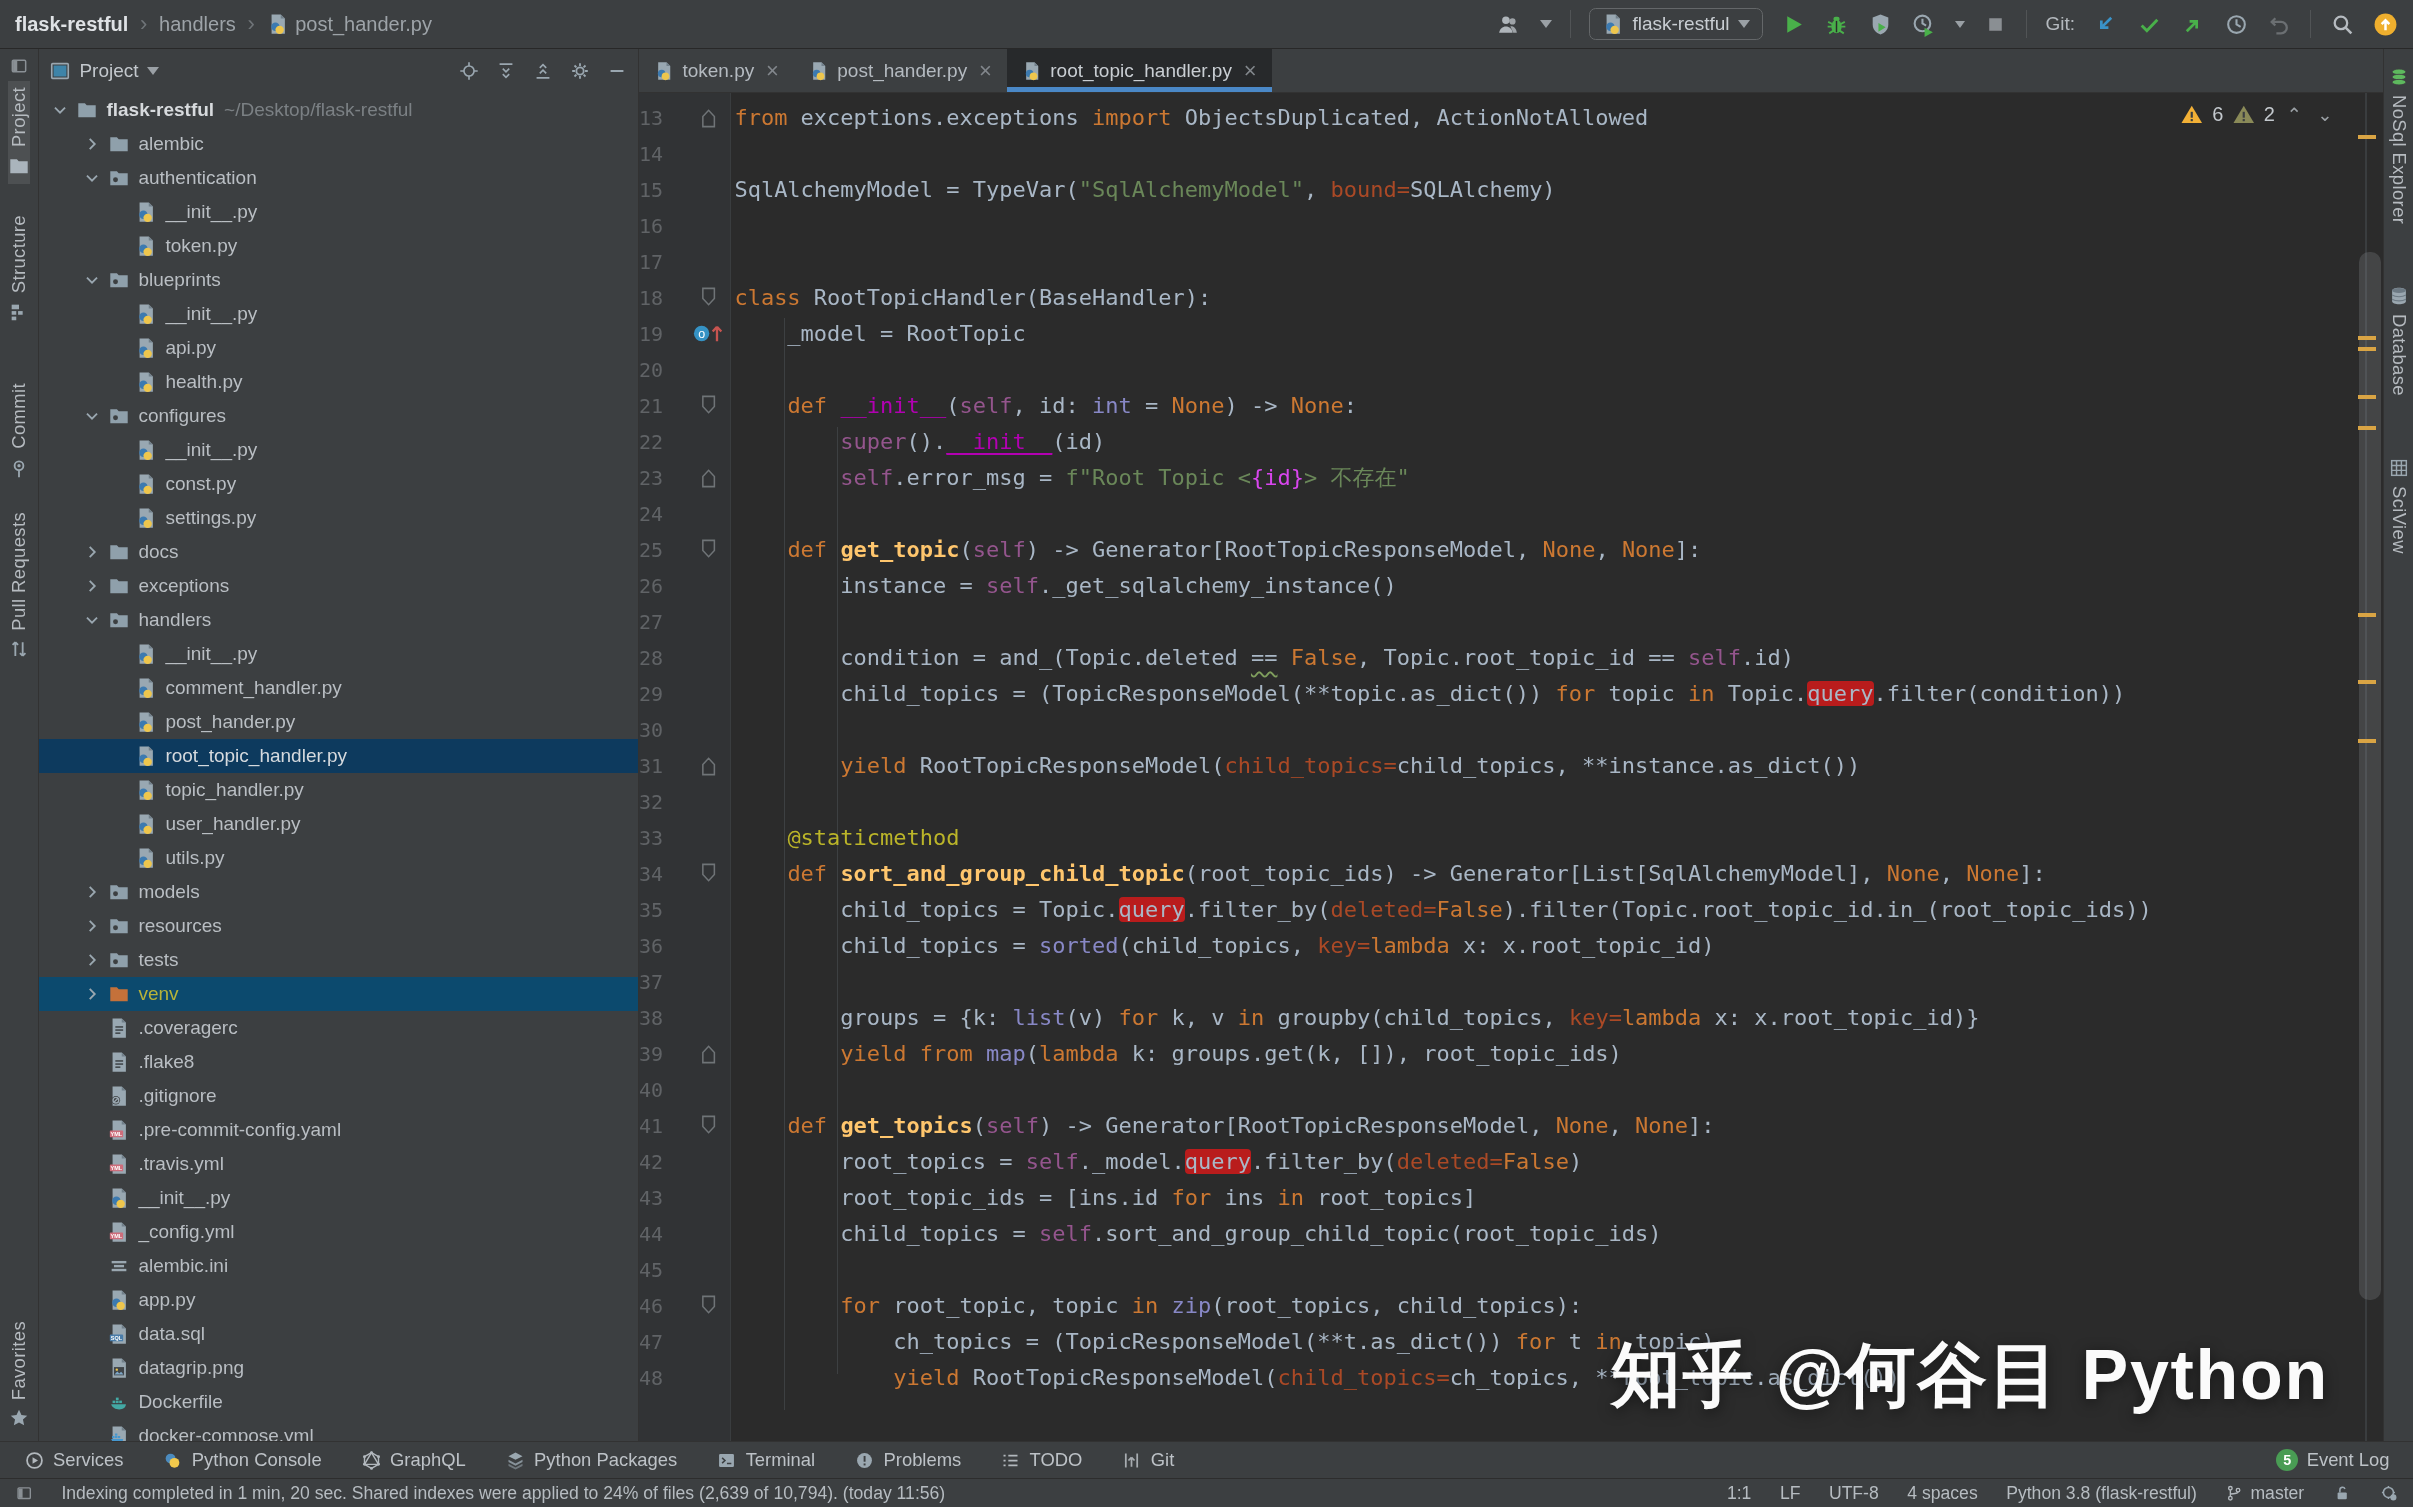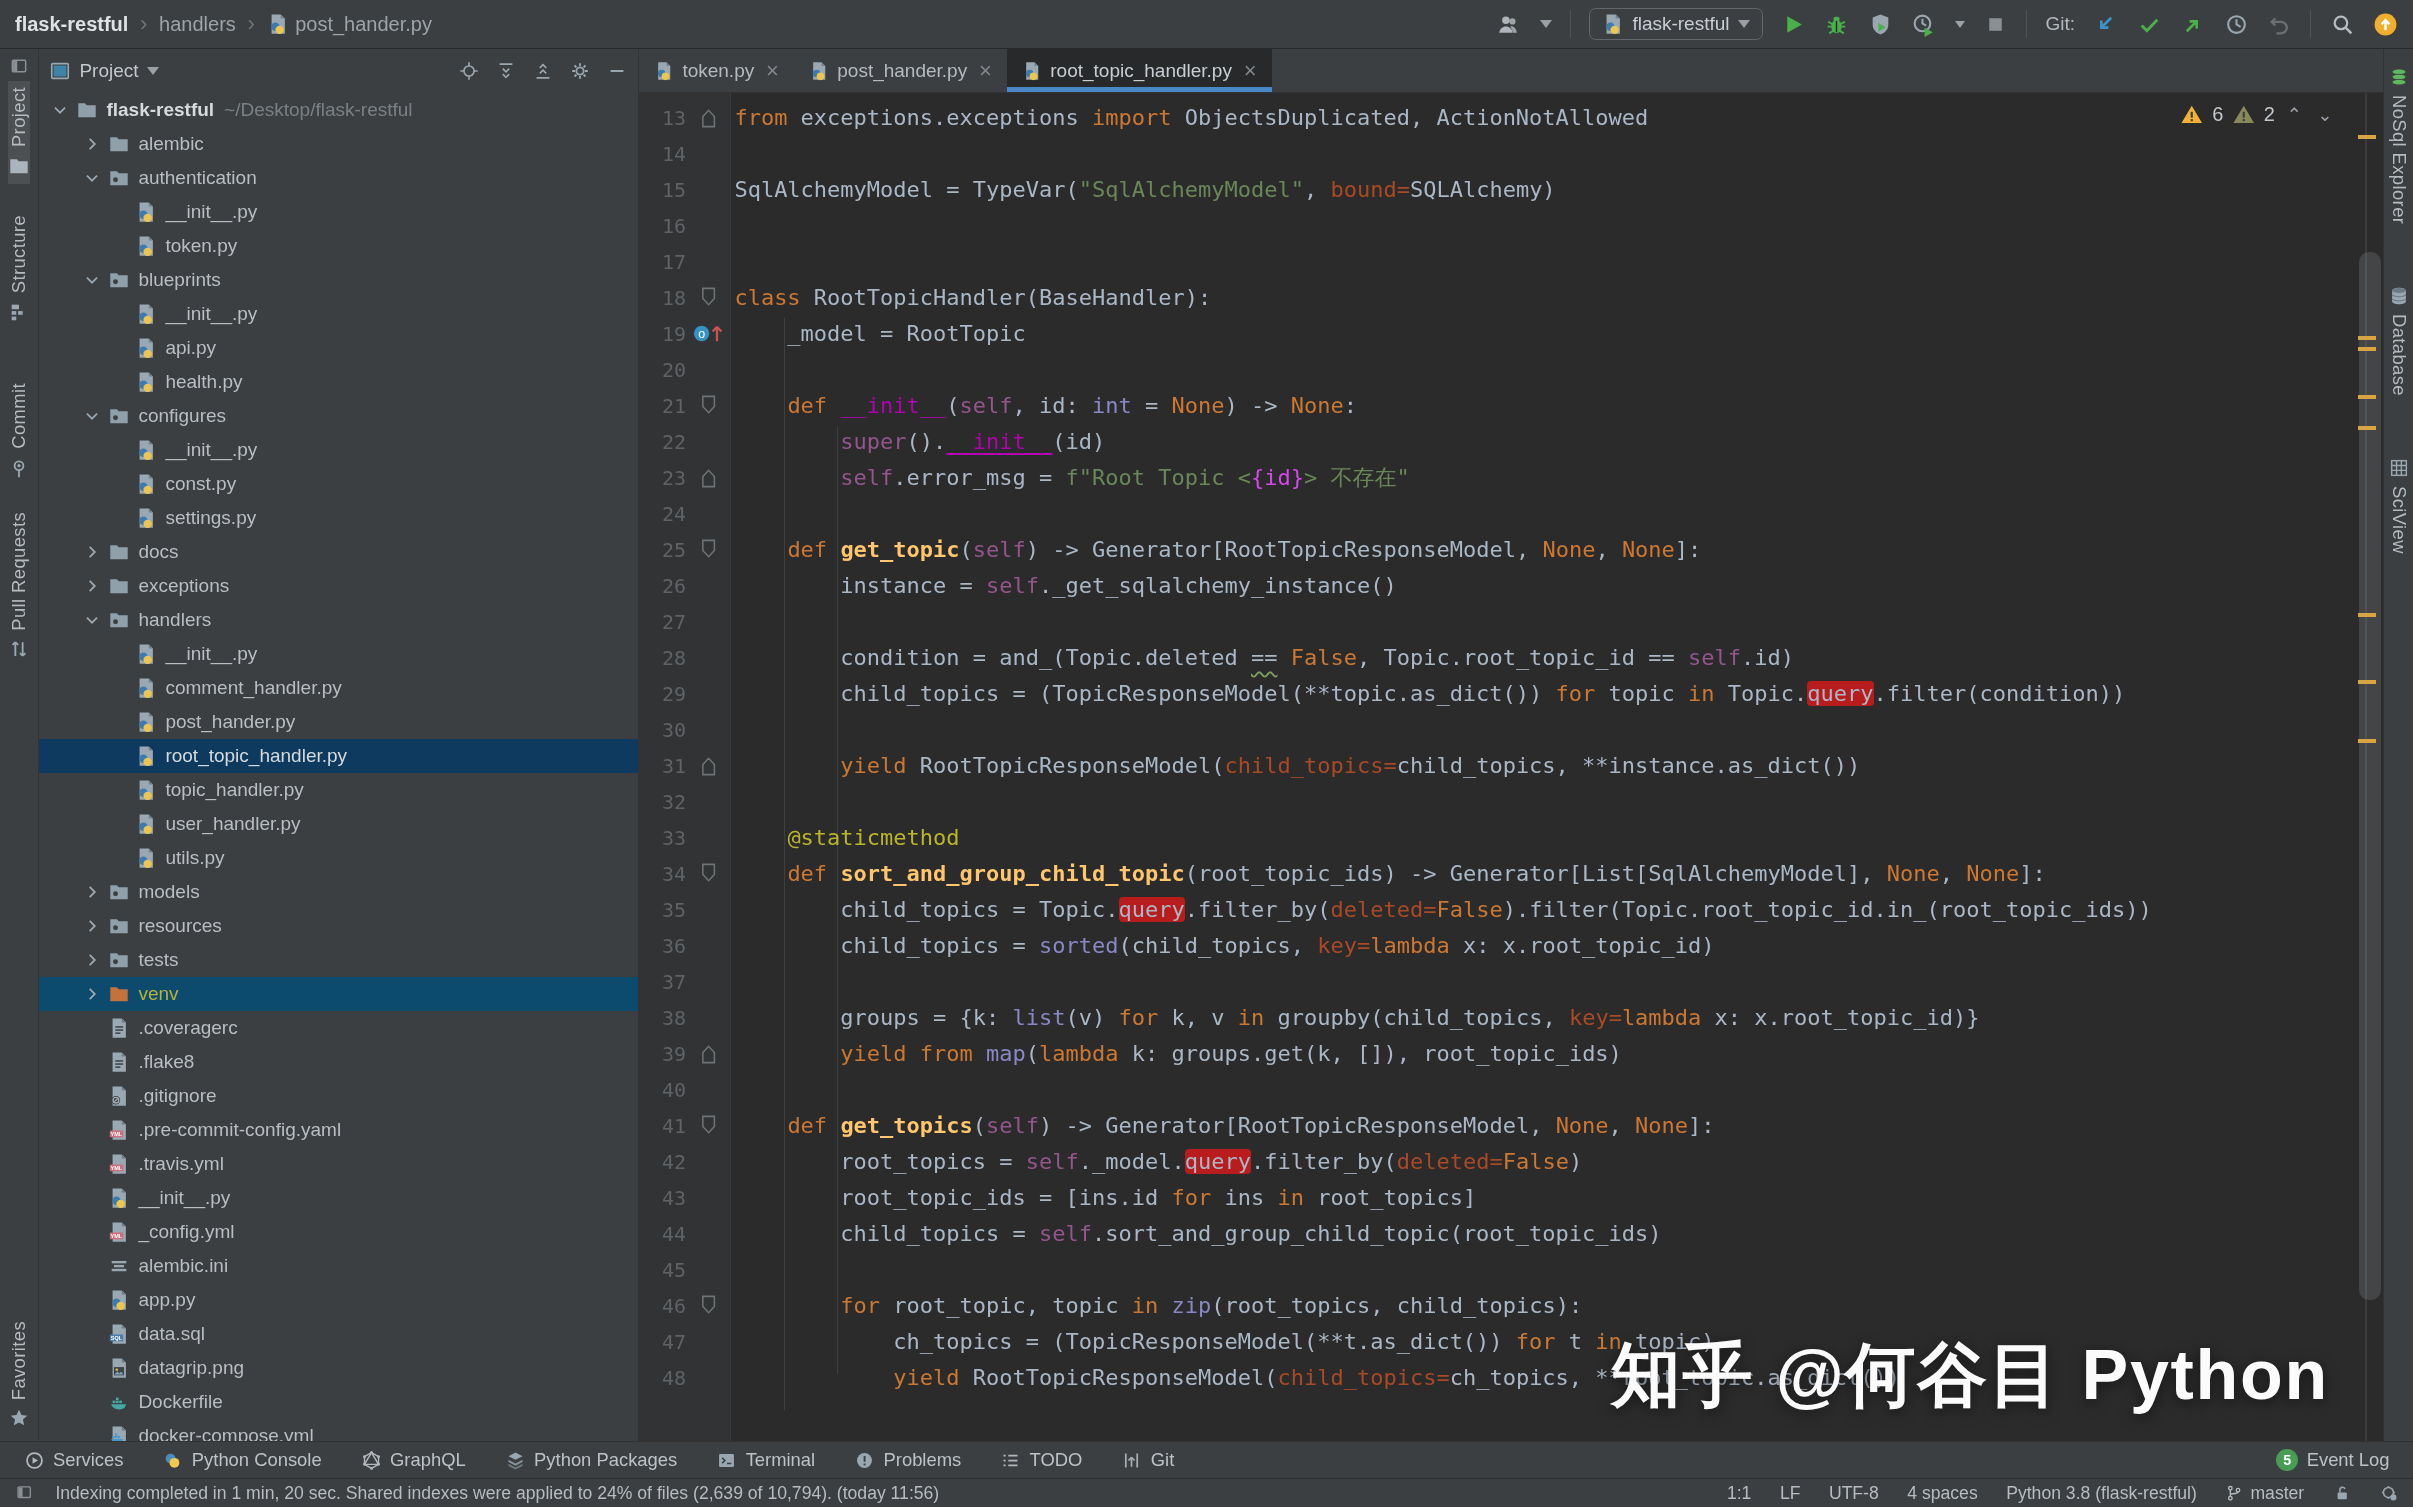--- a/index.html
+++ b/index.html
@@ -68,21 +68,21 @@
   .tab .ic svg{width:20px;height:20px}
   .tab-close{color:#82878c;font-size:22px;line-height:1;margin-left:3.4px}
   .tab.active{background:#27292b;color:#c9ced3}
   .tab.active::after{content:"";position:absolute;left:0;right:0;bottom:0;height:5px;background:#4a88c7}
   .codewrap{position:absolute;left:0;top:44px;right:0;bottom:0;overflow:hidden;
             font-family:"DejaVu Sans Mono",monospace;font-size:22px}
   .gutterbg{position:absolute;left:0;top:0;bottom:0;width:92px;background:#313335;border-right:0.8px solid #3a3d3f}
   .guide{position:absolute;width:0.8px;background:#3d4042}
   .code-rows{position:absolute;left:0;top:6.7px;right:34px}
   .code-row{display:flex;height:36px;line-height:36px;white-space:pre}
-  .ln{width:47px;text-align:right;color:#606366;font-size:20px;flex:0 0 47px}
+  .ln{width:47px;color:#606366;font-size:20px;flex:0 0 47px}
   .mk{width:45px;flex:0 0 45px;display:flex;align-items:center;justify-content:center}
   .mk svg{height:25px}
   .code{padding-left:3.4px}
   .t{color:#a9b7c6}.k{color:#cc7832}.f{color:#ffc66d;font-weight:600}
   .d{color:#b200b2}.du{color:#b200b2;text-decoration:underline;text-underline-offset:4.2px}
   .s{color:#6a8759}.sb{color:#d946ef}.b{color:#8888c6}.g{color:#bbb529}
   .a{color:#aa4926}.p{color:#94558d}
   .h{color:#a9b7c6;background:#b91c1c;border-radius:4px}
   .w{color:#a9b7c6;text-decoration:underline wavy #7f9e5d 1.7px;text-underline-offset:5.9px}
   .inspections{position:absolute;top:10px;right:47px;display:flex;align-items:center;gap:8.4px;
@@ -102,21 +102,21 @@
              border-top:0.8px solid #323232;display:flex;align-items:center;padding:0 23.5px;gap:39px;z-index:30}
   .bb-item{display:flex;align-items:center;gap:8.4px;font-size:18.4px;color:#bdc2c7;cursor:pointer}
   .bb-item svg{width:21px;height:21px}
   .bb-right{margin-left:auto;display:flex;align-items:center;gap:8.4px;font-size:18.4px;color:#bdc2c7;cursor:pointer}
   .badge{width:22px;height:22px;border-radius:50%;background:#499c54;color:#fff;font-size:14.3px;font-weight:bold;
          display:flex;align-items:center;justify-content:center}
 
   
   .statusbar{position:absolute;left:0;right:0;bottom:0;height:30px;background:#3c3f41;border-top:0.8px solid #2d2d2d;
              display:flex;align-items:center;padding:0 15px;font-size:17.6px;color:#b6bcc1;z-index:30}
-  .sb-left{display:flex;align-items:flex-start;gap:22px}
+  .sb-left{display:flex;align-items:center;gap:28px}
   .sb-left svg{width:18.4px;height:18.4px}
   .sb-right{margin-left:auto;display:flex;align-items:center;gap:28.5px}
   .sb-item{display:flex;align-items:center;gap:6.7px;cursor:pointer}
   .sb-item svg{width:18.4px;height:18.4px}
 </style>
 </head>
 <body>
 
 <div class="app">
 

